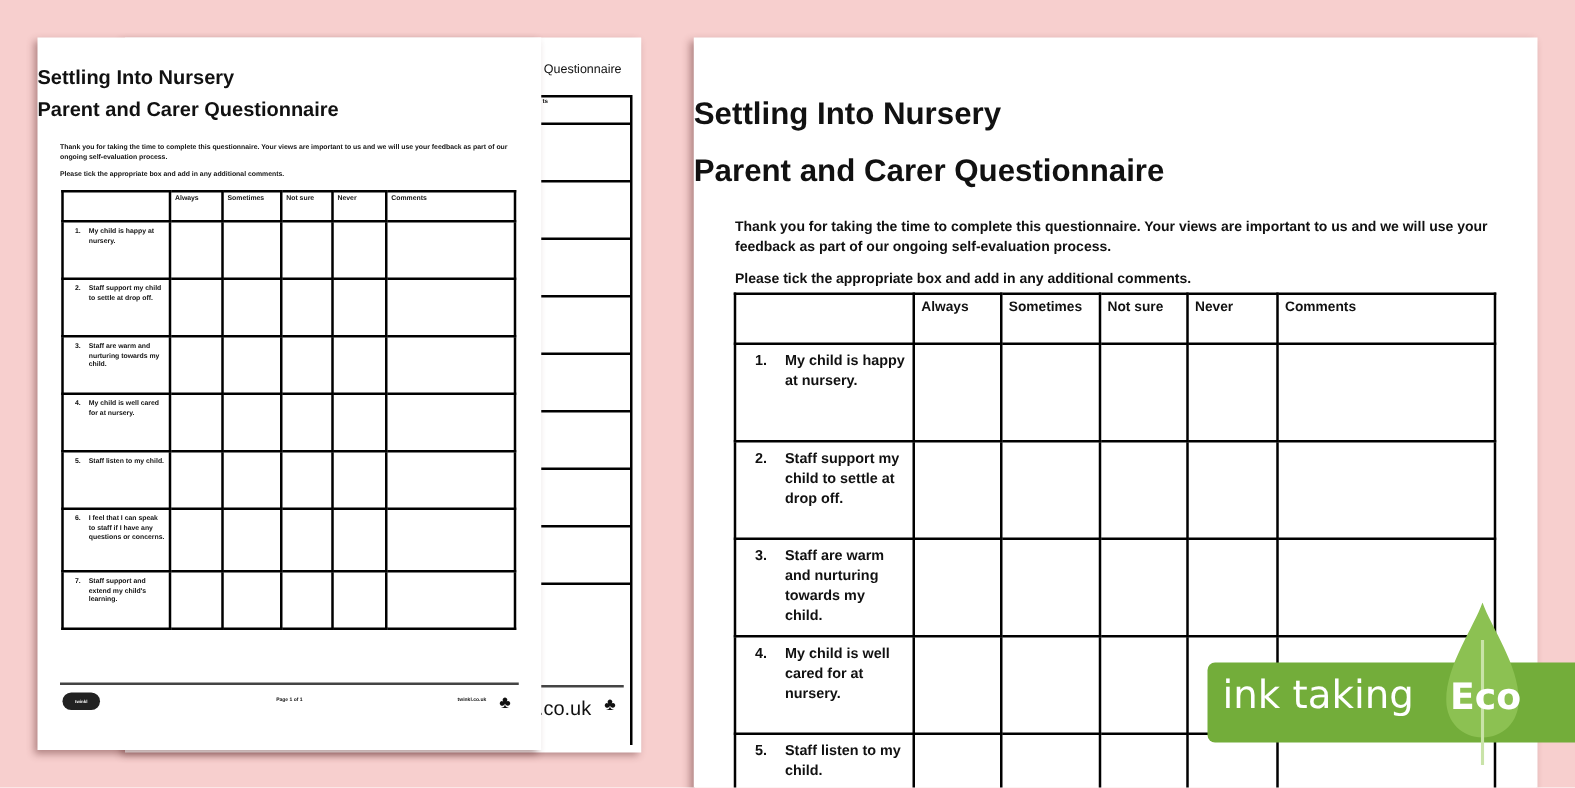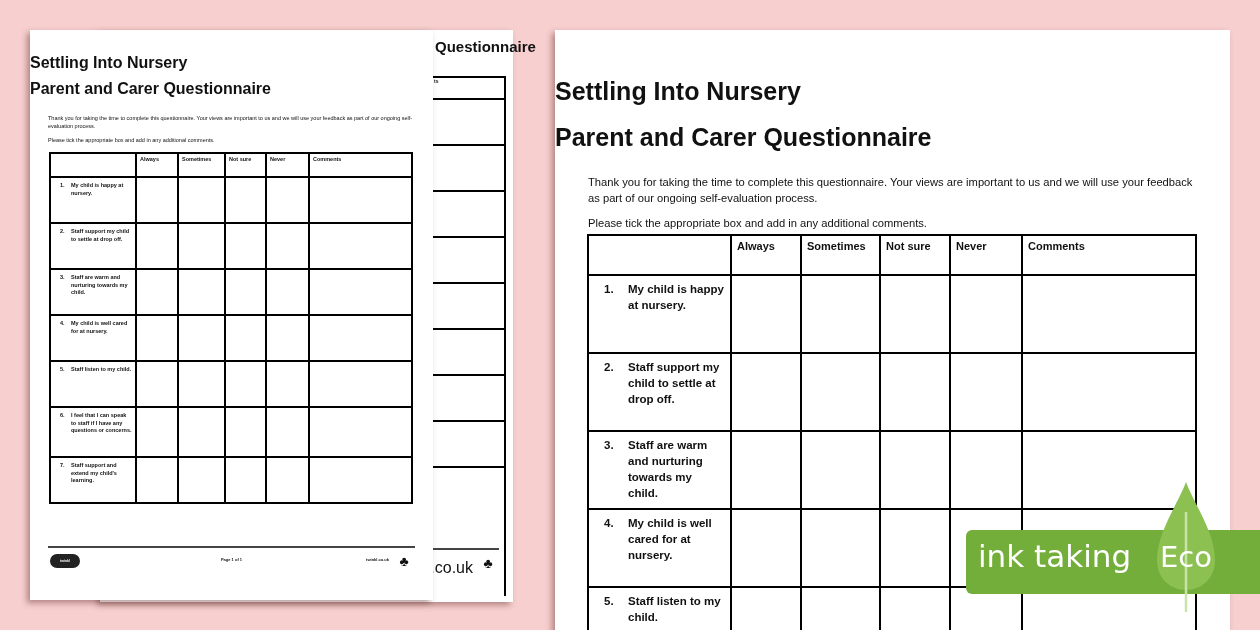--- a/index.html
+++ b/index.html
@@ -5,21 +5,21 @@
   html,body{margin:0;padding:0;}
   body{width:1260px;height:630px;background:#f7cfce;position:relative;overflow:hidden;font-family:"Liberation Sans",sans-serif;color:#111;}
   .page{position:absolute;background:#fff;box-shadow:-3px 3px 6px rgba(90,40,40,0.45);}
   .pg-behind{left:100px;top:30px;width:413px;height:572px;}
   .pg-back{left:30px;top:30px;width:403px;height:570px;z-index:2;}
   .pg-front{left:555px;top:30px;width:675px;height:610px;z-index:3;}
 
   .title{font-weight:700;}
   .pg-back .title{font-size:16px;line-height:26px;margin-top:20px;}
   .pg-front .title{font-size:25px;line-height:46px;margin-top:38px;}
-  .intro{font-weight:400;}
+  .intro{font-weight:700;}
   .pg-back .intro{font-size:5.5px;line-height:8px;margin:12px 20px 0 18px;}
   .pg-back .intro p{margin:0 0 6px 0;}
   .pg-front .intro{font-size:11.2px;line-height:16px;margin:14px 28px 0 33px;}
   .pg-front .intro p{margin:0 0 9px 0;}
 
   table{border-collapse:collapse;position:absolute;}
   td,th{border:2.5px solid #000;padding:0;vertical-align:top;text-align:left;font-weight:700;}
   .pg-back table{left:19px;top:122px;width:364px;}
   .pg-back th{font-size:5.5px;height:18px;padding:2px 3px;}
   .pg-back td{font-size:5.5px;line-height:7.5px;padding:4px 3px;}
@@ -30,30 +30,30 @@
   .q .n{flex:0 0 auto;}
   .pg-back .q .n{width:11px;padding-left:6px;}
   .pg-front .q .n{width:24px;padding-left:9px;}
 
   .footer{position:absolute;left:18px;right:18px;bottom:22px;border-top:2px solid #444;height:30px;font-size:4px;font-weight:700;}
   .foot-logo{position:absolute;left:2px;top:6px;width:30px;height:14px;background:#222;border-radius:7px;color:#fff;font-size:3.5px;line-height:14px;text-align:center;}
   .foot-page{position:absolute;left:50%;top:9px;transform:translateX(-50%);}
   .foot-site{position:absolute;right:26px;top:9px;}
   .foot-tree{position:absolute;right:2px;top:4px;width:18px;height:18px;font-size:14px;line-height:18px;text-align:center;}
 
-  .behind-title{position:absolute;left:335px;top:8px;font-size:15px;font-weight:700;white-space:nowrap;}
+  .behind-title{position:absolute;left:335px;top:20px;font-size:10px;font-weight:400;white-space:nowrap;}
   .behind-grid{position:absolute;left:330px;top:46px;width:74px;height:520px;border-right:2.5px solid #000;}
   .behind-grid div{border-top:2.5px solid #000;height:44px;}
   .behind-grid div:first-child{height:20px;font-size:5px;padding-left:4px;font-weight:700;}
   .behind-foot{position:absolute;left:330px;right:14px;bottom:22px;border-top:2px solid #444;height:30px;}
 
   .eco{position:absolute;left:966px;top:530px;width:294px;height:64px;background:#73ad3a;border-radius:6px 0 0 6px;z-index:5;}
   .eco-text{position:absolute;left:12px;top:8px;font-size:31px;color:#fff;font-family:"DejaVu Sans",sans-serif;}
   .eco-leaf{position:absolute;left:1153px;top:482px;z-index:6;width:66px;height:130px;}
-  .eco-label{position:absolute;left:1160px;top:540px;z-index:7;font-size:29px;font-weight:400;color:#fff;font-family:"DejaVu Sans",sans-serif;}
+  .eco-label{position:absolute;left:1160px;top:540px;z-index:7;font-size:29px;font-weight:700;color:#fff;font-family:"DejaVu Sans",sans-serif;}
 </style>
 </head>
 <body>
 
 <div class="page pg-behind">
   <div class="behind-title">Questionnaire</div>
   <div class="behind-grid">
     <div>ts</div>
     <div></div>
       <div></div>

